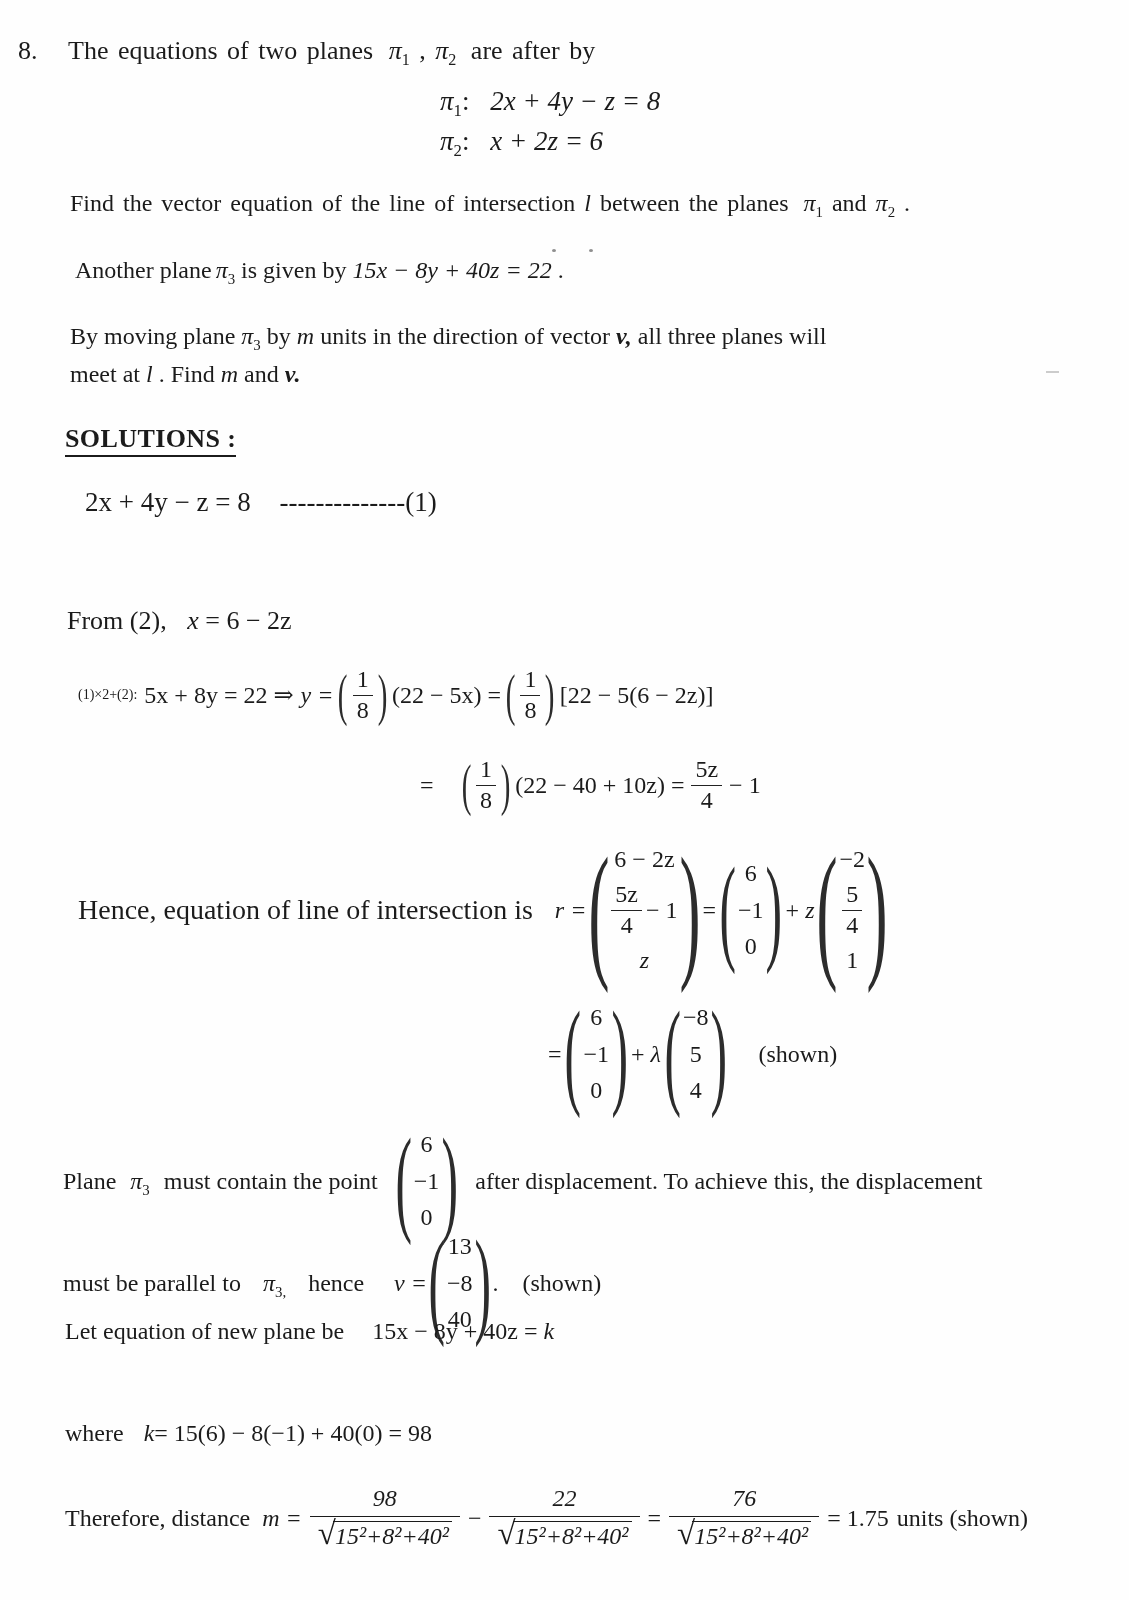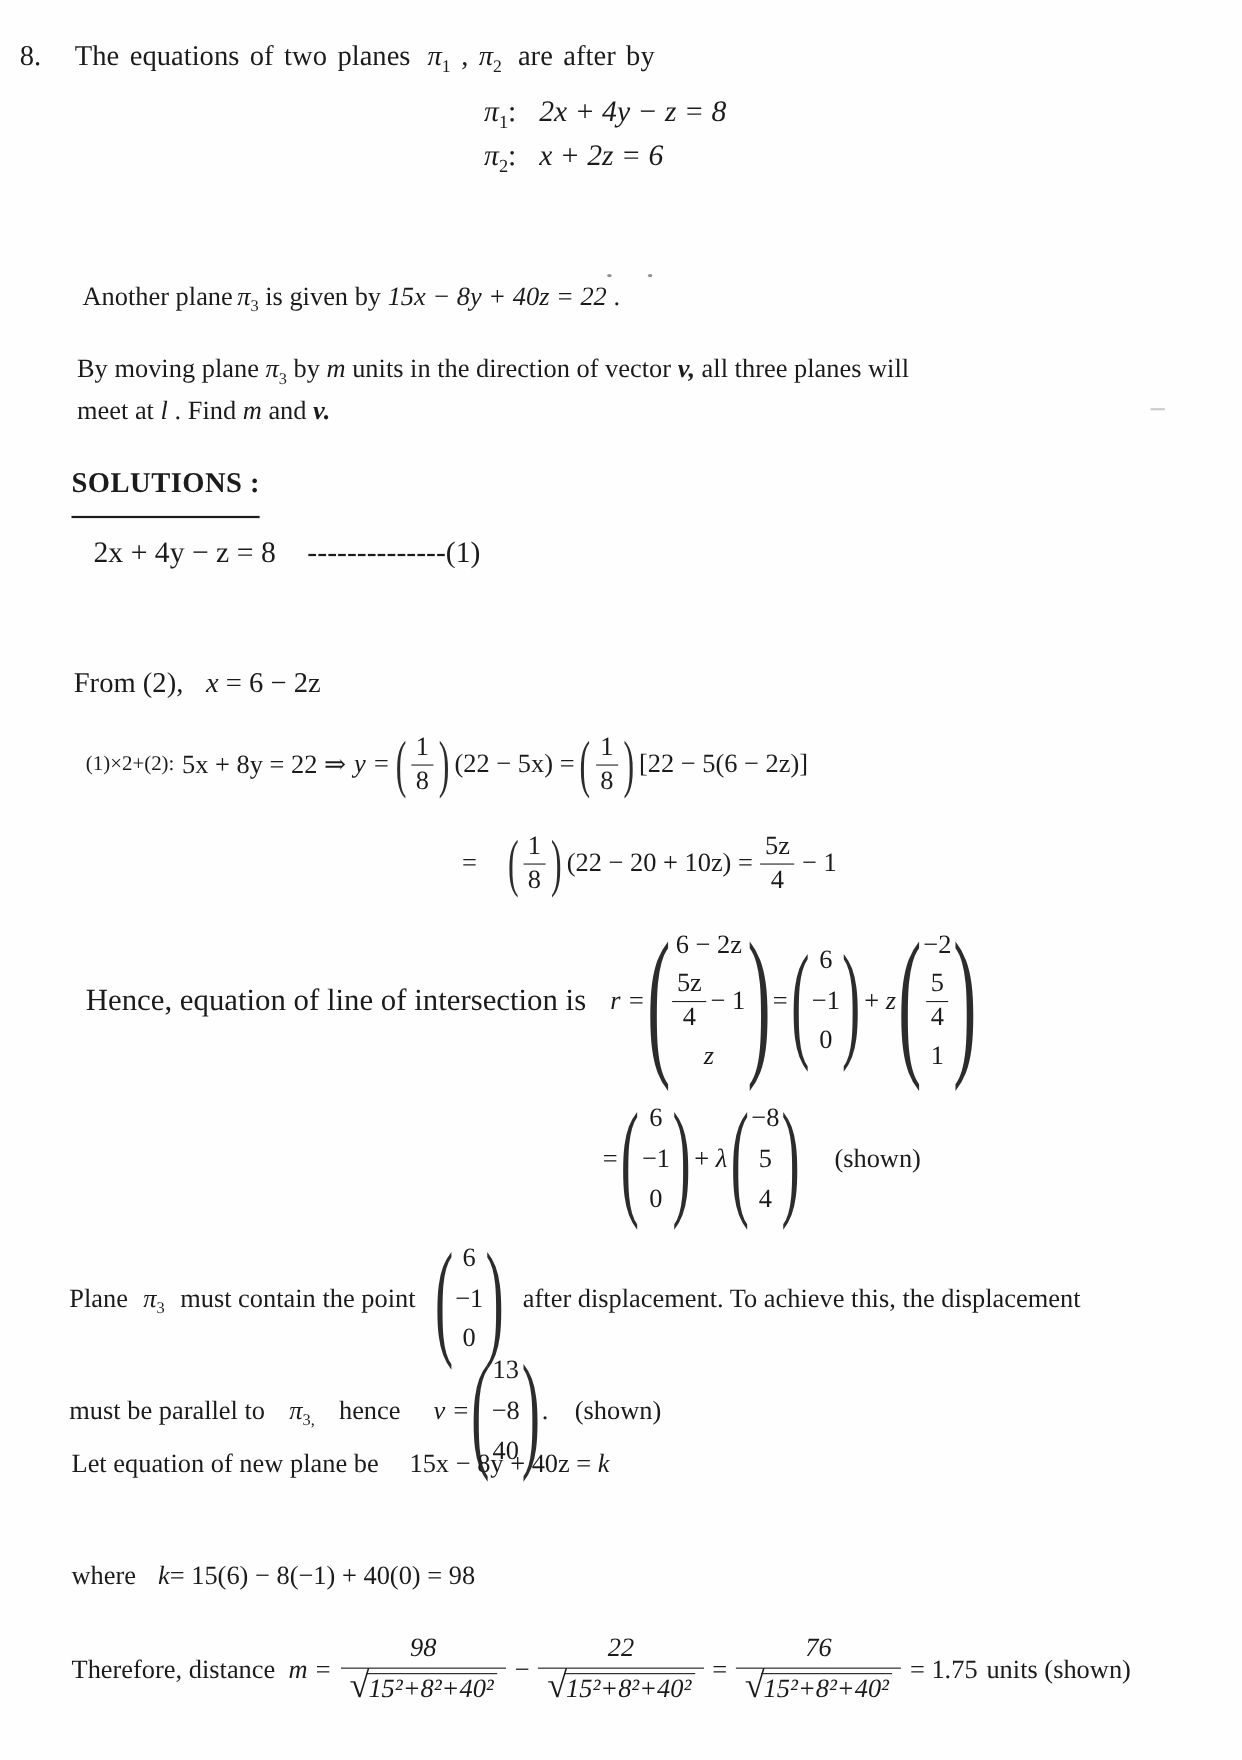--- a/index.html
+++ b/index.html
@@ -8,24 +8,24 @@
     font-family:"Liberation Serif","DejaVu Serif",serif; font-size:24px; color:#1b1b1b;
     overflow:hidden;
   }
   .abs { position:absolute; white-space:nowrap; }
   .mrow { display:flex; align-items:center; gap:7px; }
   .it { font-style:italic; }
   .bi { font-style:italic; font-weight:700; }
   .pi { font-style:italic; }
   sub { font-size:0.62em; line-height:0; }
   .fs20 { font-size:28px; }
-  .fs22 { font-size:19px; }
+  .fs22 { font-size:14px; }
   .fs26 { font-size:26px; }
   .fs27 { font-size:27px; }
-  .heading { font-weight:700; font-size:26px; border-bottom:2.2px solid #1b1b1b; padding-bottom:16px; letter-spacing:0.4px; }
+  .heading { font-weight:700; font-size:26px; border-bottom:2.2px solid #1b1b1b; padding-bottom:2px; letter-spacing:0.4px; }
   .ws2 { word-spacing:3px; }
 
   
   .frac { display:inline-flex; flex-direction:column; align-items:center; line-height:1.05; }
   .fnum { border-bottom:1.6px solid #222; padding:0 4px 2px; }
   .fden { padding-top:2px; }
 
   
   .mp { display:inline-block; font-size:58px; line-height:0.8; transform:scaleX(0.5); margin:0 -7px; font-weight:400; color:#2c2c2c; }
 
@@ -66,20 +66,29 @@
 
   <div class="abs fs27" style="left:440px;top:86px">
     <span class="pi">π</span><sub>1</sub><span>:</span>
     <span class="it" style="margin-left:14px">2x + 4y − z = 8</span>
   </div>
   <div class="abs fs27" style="left:440px;top:126px">
     <span class="pi">π</span><sub>2</sub><span>:</span>
     <span class="it" style="margin-left:14px">x + 2z = 6</span>
   </div>
 
+  <div class="abs ws2" style="left:70px;top:190px">
+    <span>Find the vector equation of the line of intersection</span>
+    <span class="it">l</span>
+    <span>between the planes</span>
+    <span class="pi" style="margin-left:6px">π</span><sub>1</sub>
+    <span>and</span>
+    <span class="pi">π</span><sub>2</sub>
+    <span>.</span>
+  </div>
 
   <div class="abs" style="left:75px;top:257px">
     <span>Another plane</span><span class="pi" style="margin-left:4px">π</span><sub>3</sub>
     <span>is given by</span>
     <span class="it">15x − 8y + 40z = 22</span>
     <span>.</span>
   </div>
 
   <div class="abs" style="left:70px;top:323px">
     <span>By moving plane</span>
@@ -135,21 +144,21 @@
   </div>
 
   <div class="abs mrow" style="left:420px;top:748px;height:74px">
     <span>=</span>
     <span class="mp" style="margin-left:16px">(</span>
     <span class="frac">
         <span class="fnum">1</span>
         <span class="fden">8</span>
       </span>
     <span class="mp">)</span>
-    <span>(22 − 20 + 10z) =</span>
+    <span>(22 − 40 + 10z) =</span>
     <span class="frac">
         <span class="fnum">5z</span>
         <span class="fden">4</span>
       </span>
     <span>− 1</span>
   </div>
 
   <div class="abs mrow" style="left:78px;top:840px;height:140px;gap:6px">
     <span class="fs20">Hence, equation of line of intersection is</span>
     <span class="it" style="margin-left:16px">r =</span>

